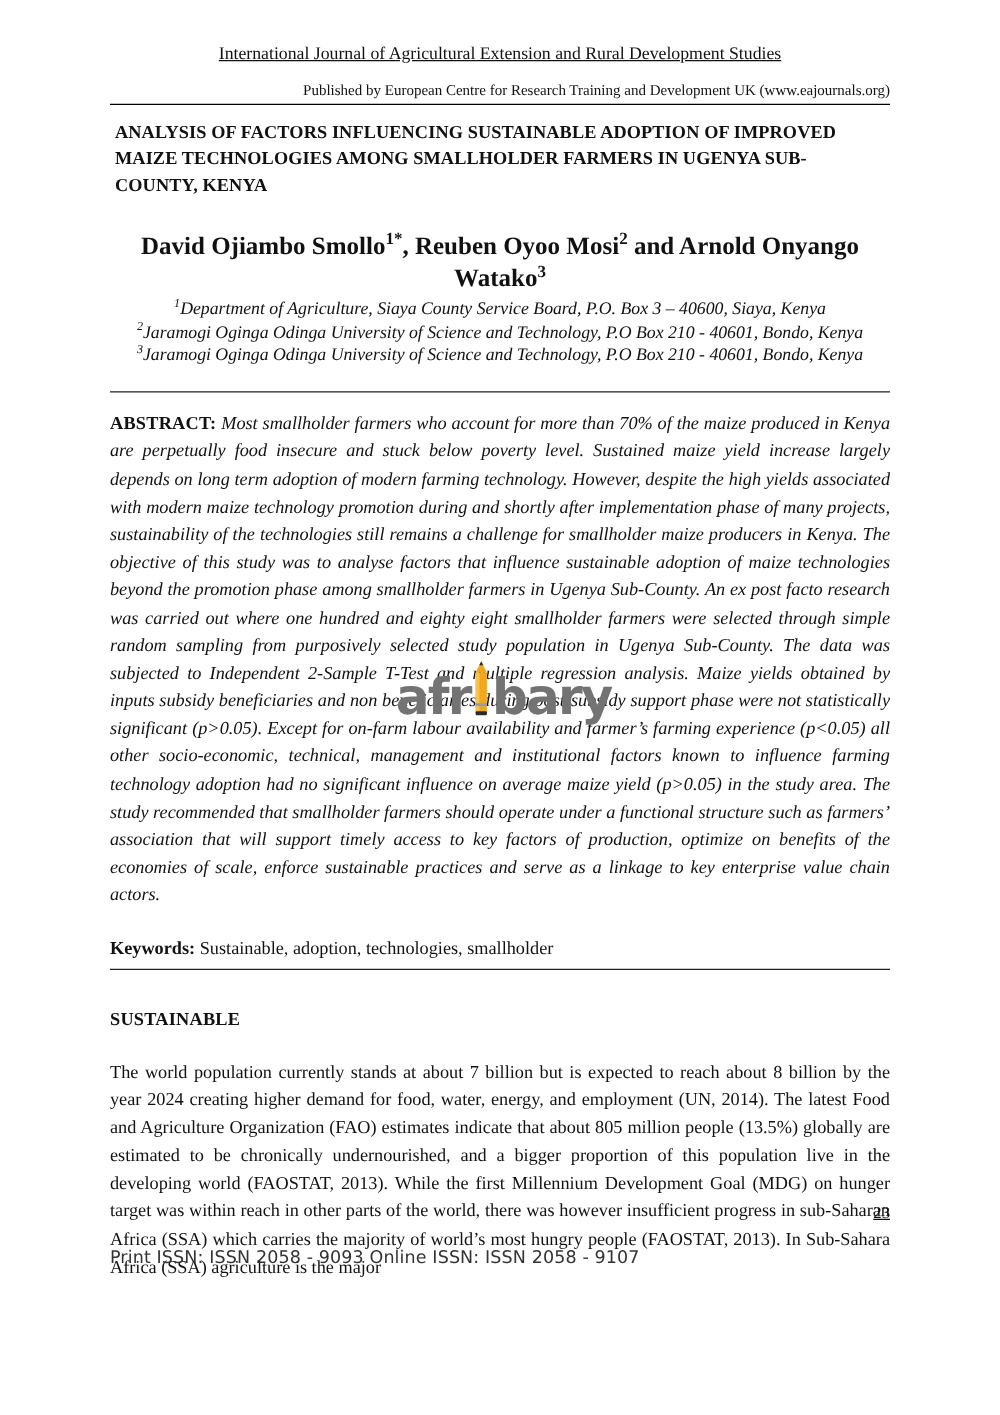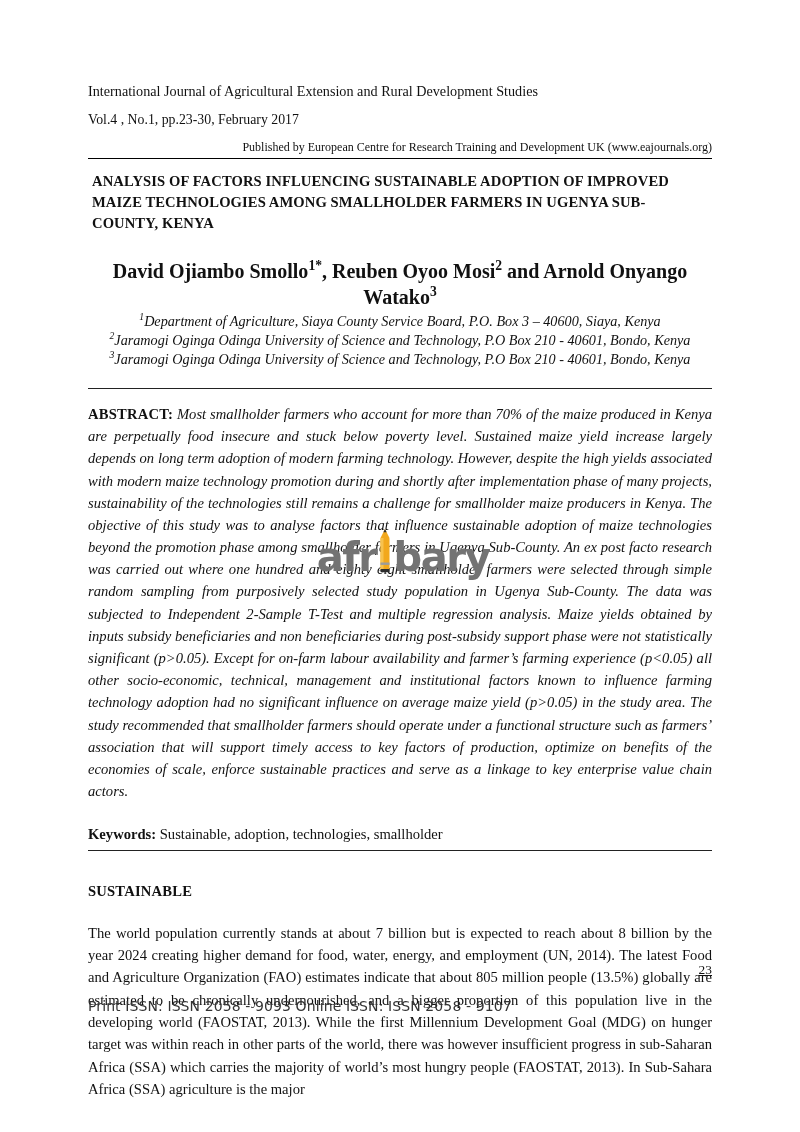--- a/index.html
+++ b/index.html
@@ -19,24 +19,25 @@
   }
   .content {
     position: absolute;
     left: 88px;
     top: 0;
     width: 624px;
   }
 
   
   .journal-header {
-    padding-top: 84px;
-    text-align: left;
+    padding-top: 36px;
+    text-align: center;
     font-size: 14.2px;
     line-height: 1.0;
+    text-decoration: underline;
   }
   .journal-name { margin: 0 0 15px 0; }
   .journal-issue { margin: 0 0 13px 0; font-size: 13.8px; }
 
   .publisher-row {
     text-align: right;
     font-size: 12px;
     padding-bottom: 3px;
     border-bottom: 1.4px solid #000;
     margin-bottom: 12px;
@@ -172,21 +173,20 @@
 </style>
 </head>
 <body>
 
 <div class="page">
 
   <div class="content">
 
     <div class="journal-header">
       <div class="journal-name">International Journal of Agricultural Extension and Rural Development Studies</div>
-      <div class="journal-issue">Vol.4 , No.1, pp.23-30, February 2017</div>
     </div>
 
     <div class="publisher-row">Published by European Centre for Research Training and Development UK (www.eajournals.org)</div>
 
     <div class="doc-title">ANALYSIS OF FACTORS INFLUENCING SUSTAINABLE ADOPTION OF IMPROVED MAIZE TECHNOLOGIES AMONG SMALLHOLDER FARMERS IN UGENYA SUB-COUNTY, KENYA</div>
 
     <div class="authors">
       <span>David Ojiambo Smollo</span><sup>1*</sup><span>, </span><span>Reuben Oyoo Mosi</span><sup>2</sup><span> and </span><span>Arnold Onyango Watako</span><sup>3</sup>
     </div>
 

